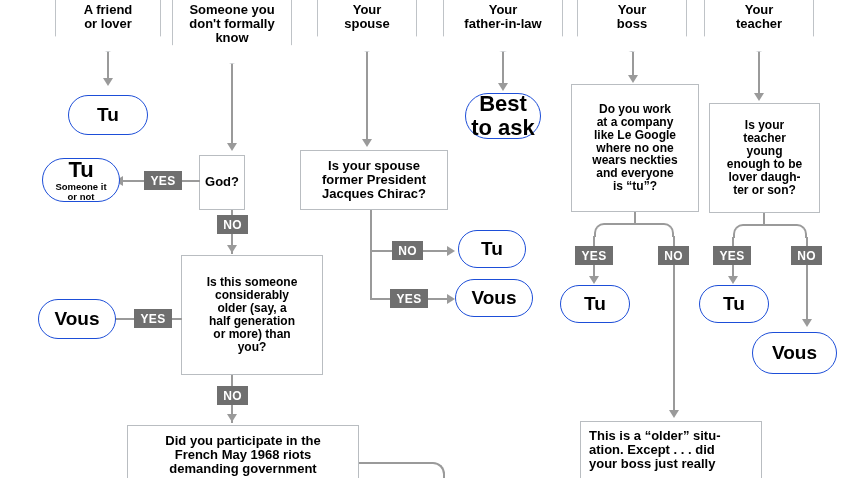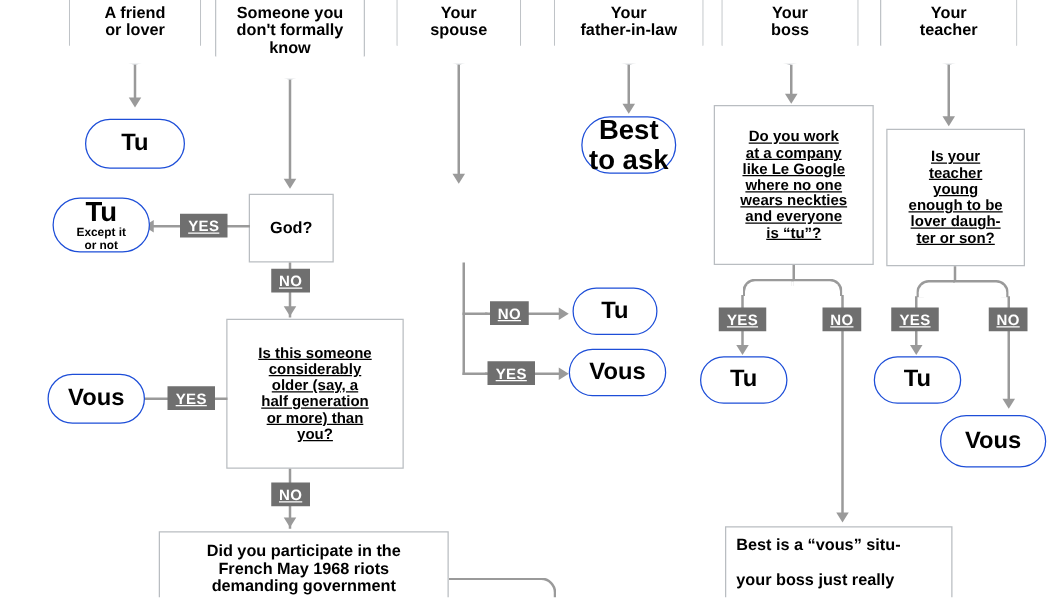--- a/index.html
+++ b/index.html
@@ -108,21 +108,21 @@
     letter-spacing:0.3px;
     display:flex;
     align-items:center;
     justify-content:center;
     box-sizing:border-box;
     z-index:5;
   }
 
   
   .t13{font-size:13px;}
-  .t12{font-size:12px;text-decoration:underline;}
+  .t12{font-size:12px;}
   .t19{font-size:19px;}
   .t17{font-size:22px;}
   .small-sub{font-size:9.5px;font-weight:bold;line-height:1.02;}
   .stack{display:flex;flex-direction:column;align-items:center;justify-content:center;}
 </style>
 </head>
 <body>
 
 <div id="stage">
 
@@ -172,33 +172,33 @@
   <div class="vline" style="left:107px;top:52px;height:27px;"></div>
   <div class="arrow-down" style="left:103px;top:78px;"></div>
 
   <div class="node pill t19" style="left:68px;top:95px;width:80px;height:40px;">
     <span>Tu</span>
   </div>
 
   <div class="vline" style="left:231px;top:64px;height:80px;"></div>
   <div class="arrow-down" style="left:227px;top:143px;"></div>
 
-  <div class="node rect t13" style="left:199px;top:155px;width:68px;height:55px;">
+  <div class="node rect t13" style="left:199px;top:155px;width:46px;height:55px;">
     <span>God?</span>
   </div>
 
   <div class="hline" style="left:122px;top:180px;width:78px;"></div>
   <div class="arrow-left" style="left:115px;top:176px;"></div>
   <div class="chip t12" style="left:144px;top:171px;width:38px;height:19px;">
     <span>YES</span>
   </div>
 
   <div class="node pill stack" style="left:42px;top:158px;width:78px;height:44px;">
     <span class="t17">Tu</span>
-    <span class="small-sub">Except it</span>
+    <span class="small-sub">Someone it</span>
     <span class="small-sub">or not</span>
   </div>
 
   <div class="vline" style="left:231px;top:210px;height:44px;"></div>
   <div class="chip t12" style="left:217px;top:215px;width:31px;height:19px;">
     <span>NO</span>
   </div>
   <div class="arrow-down" style="left:227px;top:245px;"></div>
 
   <div class="node rect t12" style="left:181px;top:255px;width:142px;height:120px;">
@@ -234,20 +234,27 @@
       <span>French May 1968 riots</span><br>
       <span>demanding government</span>
     </span>
   </div>
 
   <div class="elbow el-tl-br" style="left:359px;top:462px;width:86px;height:30px;border-left:none;border-top:2px solid #9a9a9a;border-bottom:none;border-right:2px solid #9a9a9a;border-top-left-radius:0;border-top-right-radius:12px;"></div>
 
   <div class="vline" style="left:366px;top:52px;height:88px;"></div>
   <div class="arrow-down" style="left:362px;top:139px;"></div>
 
+  <div class="node rect t13" style="left:300px;top:150px;width:148px;height:60px;">
+    <span>
+      <span>Is your spouse</span><br>
+      <span>former President</span><br>
+      <span>Jacques Chirac?</span>
+    </span>
+  </div>
 
   <div class="vline" style="left:370px;top:210px;height:90px;"></div>
 
   <div class="elbow" style="left:370px;top:241px;width:20px;height:11px;border-top:none;border-right:none;border-left:none;border-bottom:2px solid #9a9a9a;"></div>
   <div class="hline" style="left:388px;top:250px;width:62px;"></div>
   <div class="arrow-right" style="left:447px;top:246px;"></div>
   <div class="chip t12" style="left:392px;top:241px;width:31px;height:19px;">
     <span>NO</span>
   </div>
   <div class="node pill t19" style="left:458px;top:230px;width:68px;height:38px;">
@@ -300,22 +307,22 @@
   </div>
 
   <div class="chip t12" style="left:658px;top:246px;width:31px;height:19px;">
     <span>NO</span>
   </div>
   <div class="vline" style="left:673px;top:236px;height:176px;"></div>
   <div class="arrow-down" style="left:669px;top:410px;"></div>
 
   <div class="node rect t13" style="left:580px;top:421px;width:182px;height:72px;align-items:flex-start;padding-top:7px;text-align:left;justify-content:flex-start;padding-left:8px;">
     <span>
-      <span>Best is a “vous” situ-</span><br>
-      <br>
+      <span>This is a “older” situ-</span><br>
+      <span>ation. Except . . . did</span><br>
       <span>your boss just really</span>
     </span>
   </div>
 
   <div class="vline" style="left:758px;top:52px;height:42px;"></div>
   <div class="arrow-down" style="left:754px;top:93px;"></div>
 
   <div class="node rect t12" style="left:709px;top:103px;width:111px;height:110px;">
     <span>
       <span>Is your</span><br>

